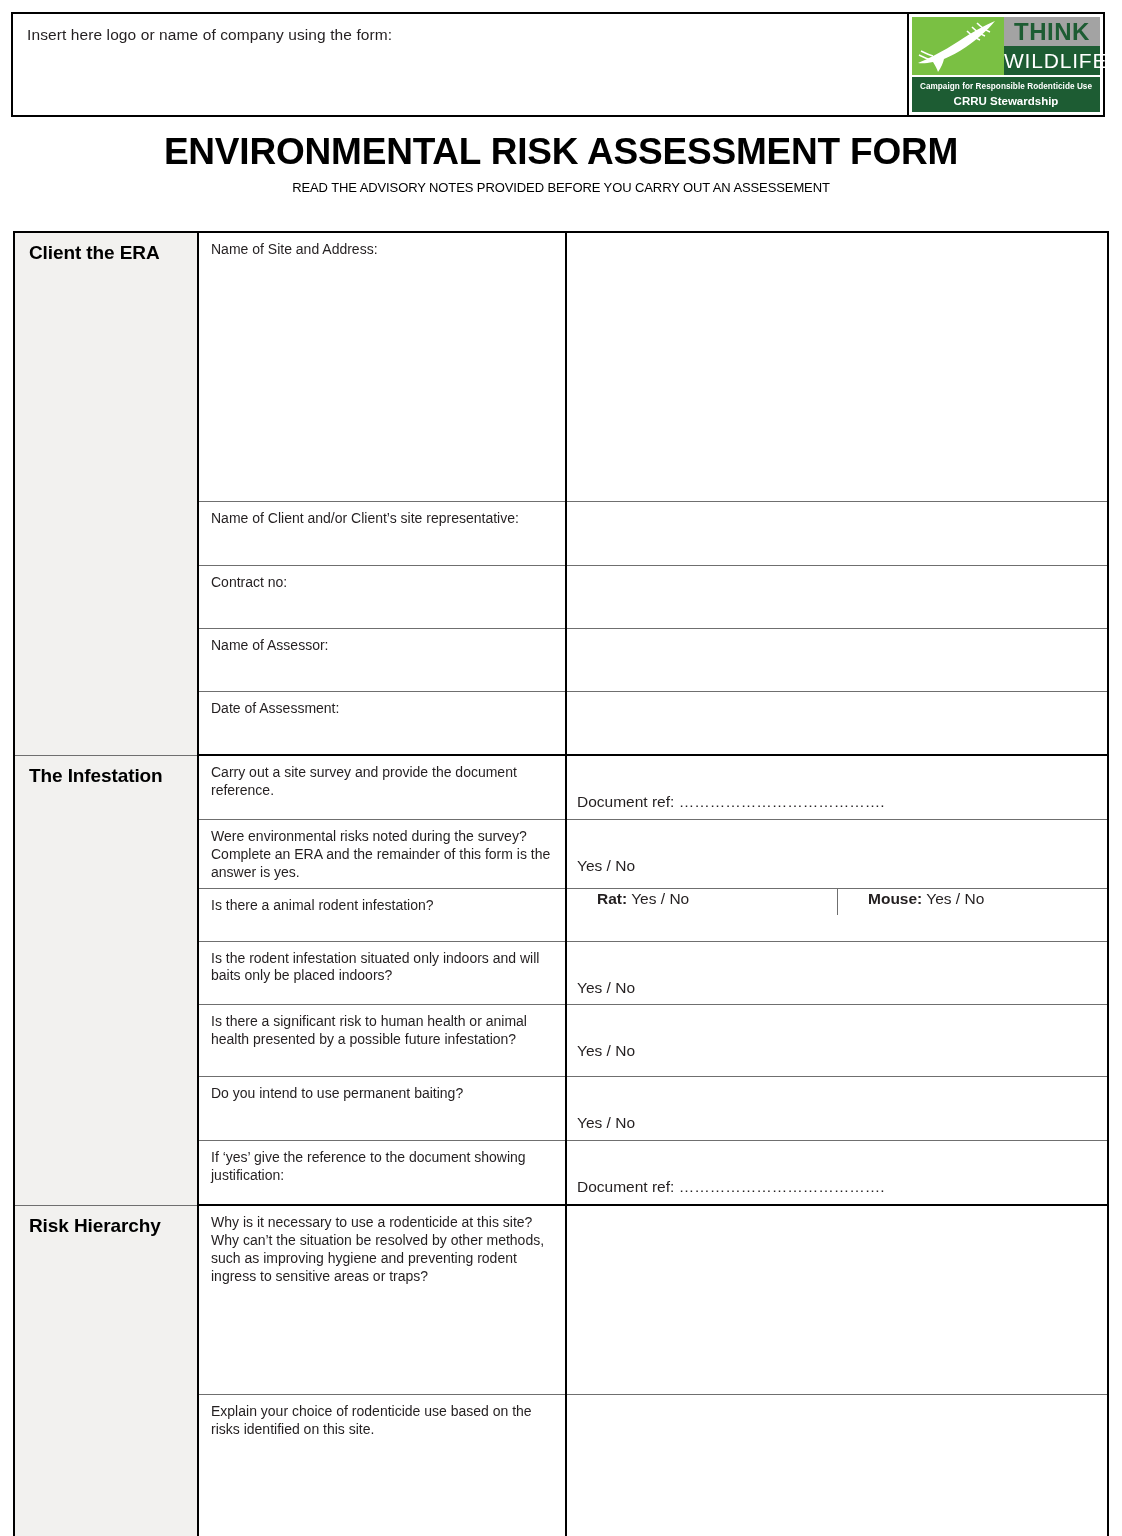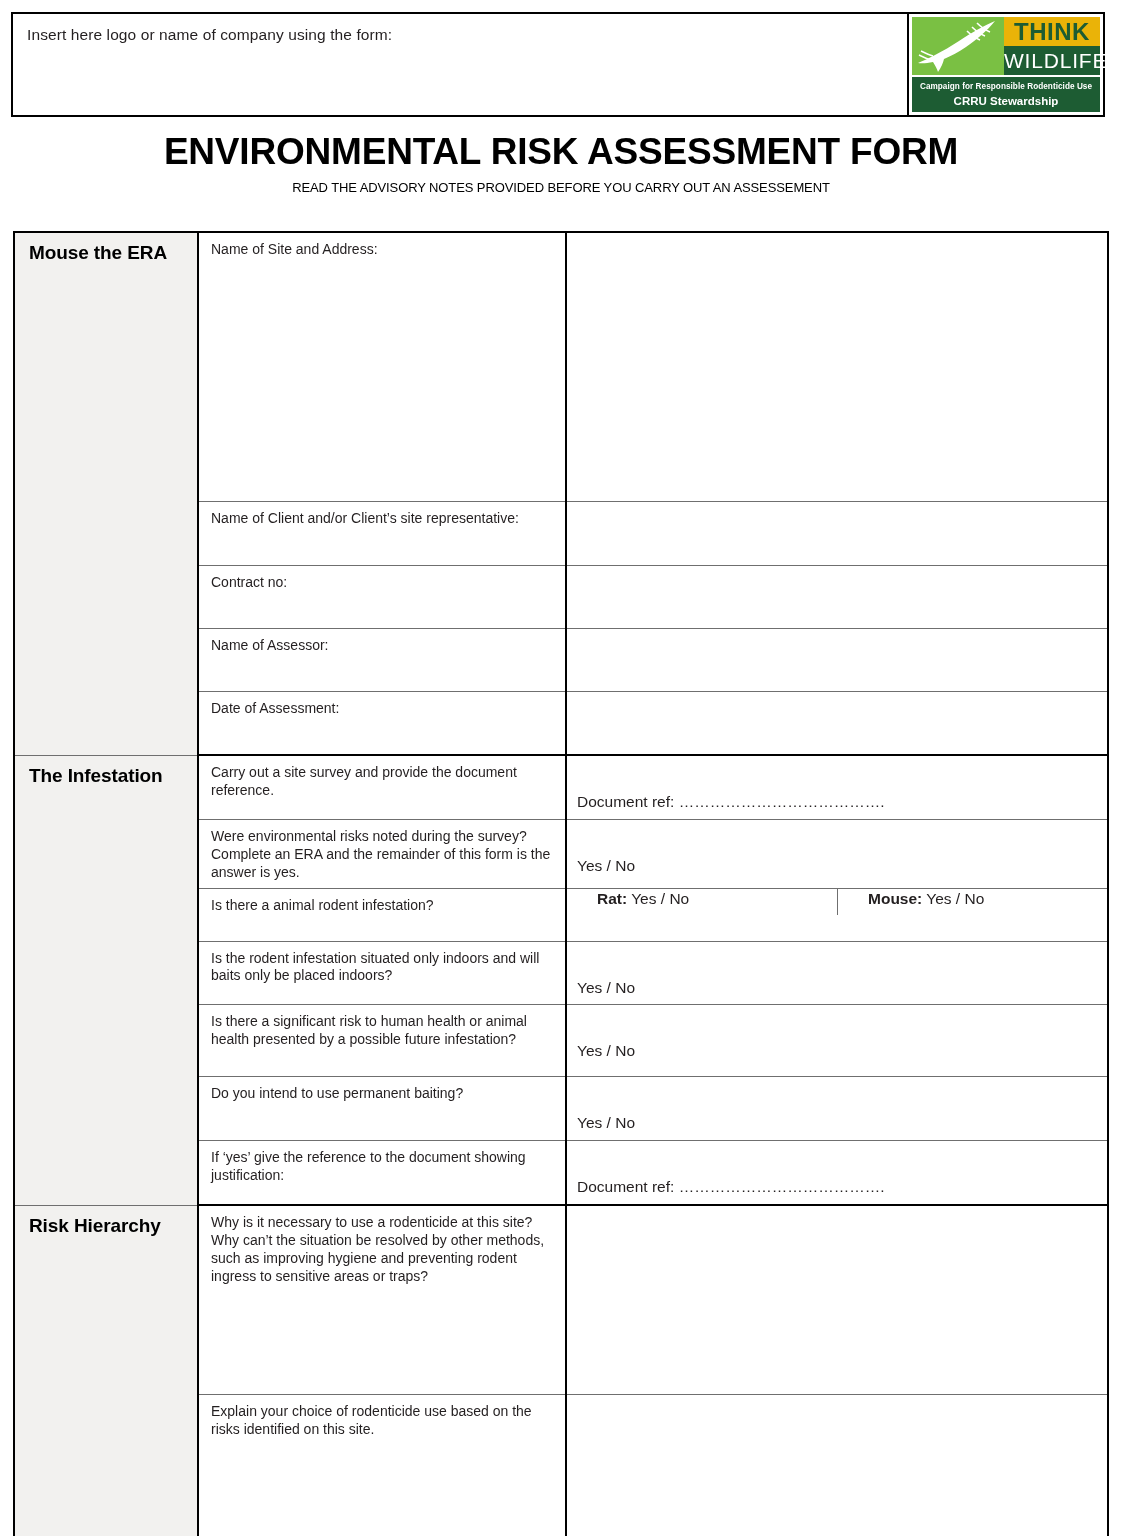--- a/index.html
+++ b/index.html
@@ -72,21 +72,21 @@
     flex: 1;
     height: 100%;
     background: #1d5c33;
     position: relative;
   }
   .logo-think {
     position: absolute;
     left: 0; top: 0;
     width: 100%;
     height: 29px;
-    background: #eab308;
+    background: #a3a3a3;
     color: #1d5c33;
     font-weight: bold;
     font-size: 24px;
     line-height: 29px;
     letter-spacing: 0.5px;
     text-align: center;
     font-family: "Liberation Sans", sans-serif;
   }
   .logo-wildlife {
     position: absolute;
@@ -266,21 +266,21 @@
 <table class="form-table">
   <colgroup>
     <col style="width:184px">
     <col style="width:368px">
     <col style="width:542px">
   </colgroup>
   <tbody>
 
   <tr class="row-top-thick">
     <td class="c-section section-top" rowspan="5">
-      <div class="section-label">Mouse the ERA</div>
+      <div class="section-label">Client the ERA</div>
     </td>
     <td class="c-question" style="height:268px">
       <div class="qtext">Name of Site and Address:</div>
     </td>
     <td class="c-answer">
       <div class="atext"></div>
     </td>
   </tr>
 
   <tr>

